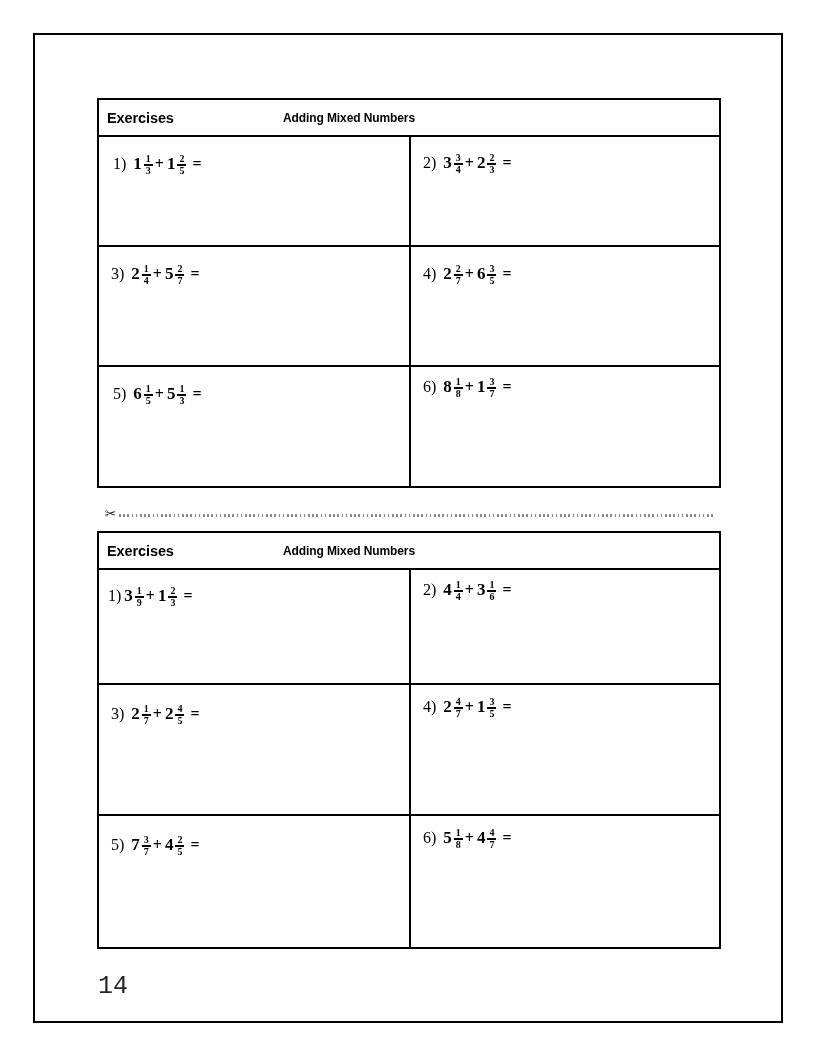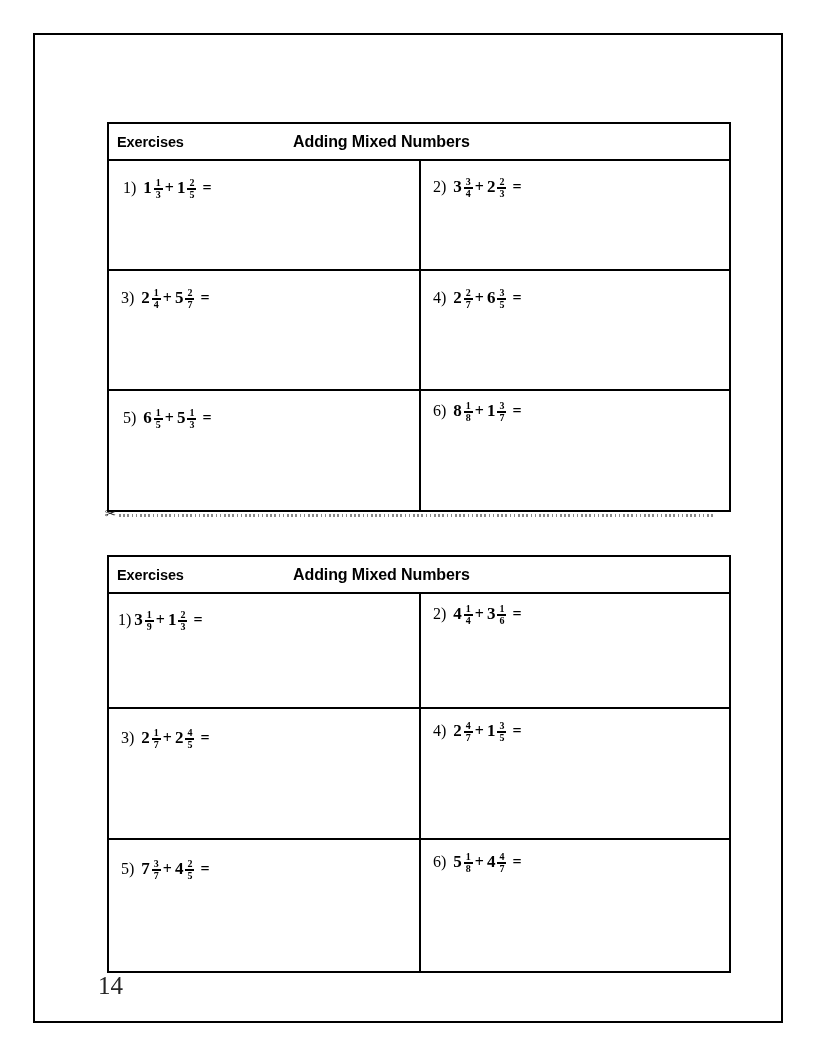--- a/index.html
+++ b/index.html
@@ -31,25 +31,24 @@
     position: absolute;
     left: 0;
     top: 0;
     width: 100%;
     height: 100%;
   }
 
   
   .worksheet {
     position: absolute;
-    left: 72px;           
+    left: 62px;           
     width: 624px;         
     box-sizing: border-box;
     border: 2.2px solid #000000;
-    margin-top: 24px;
   }
   .worksheet.first  { top: 63px; }   
   .worksheet.second { top: 496px; }  
 
   .ws-header {
     height: 37px;
     border-bottom: 2.2px solid #000000;
     box-sizing: border-box;
     position: relative;
   }
@@ -60,21 +59,21 @@
     transform: translateY(-50%);
     font-size: 14.5px;
     font-weight: bold;
     letter-spacing: -0.1px;
   }
   .ws-header .hdr-title {
     position: absolute;
     left: 184px;
     top: 50%;
     transform: translateY(-50%);
-    font-size: 16px;
+    font-size: 12px;
     font-weight: bold;
     letter-spacing: -0.1px;
   }
 
   .ws-row {
     display: flex;
     box-sizing: border-box;
     border-bottom: 2.2px solid #000000;
   }
   .ws-row:last-child { border-bottom: none; }
@@ -195,21 +194,21 @@
     justify-content: space-between;
   }
   .footer-title {
     font-size: 14.5px;
     font-weight: bold;
     letter-spacing: -0.15px;
     font-family: "Liberation Sans", sans-serif;
   }
   .footer-page {
     font-size: 25px;
-    font-family: Liberation Serif, serif;
+    font-family: Liberation Mono, monospace;
     font-weight: normal;
     color: #262626;
     margin-right: 22px;
   }
 </style>
 </head>
 <body>
 
 <div class="page-frame">
   <div class="page-inner">

